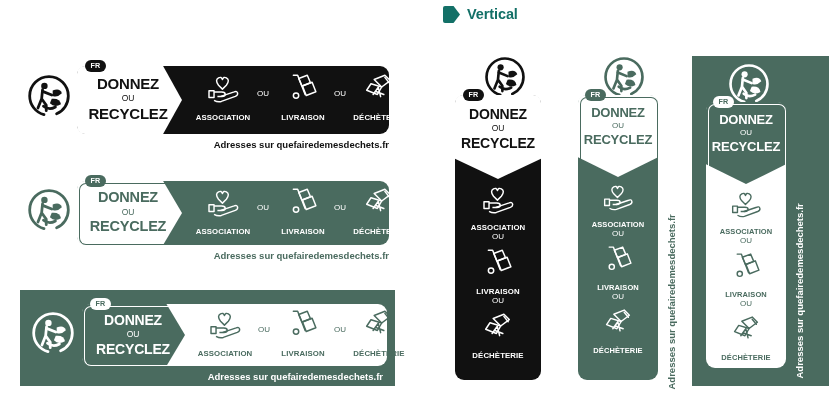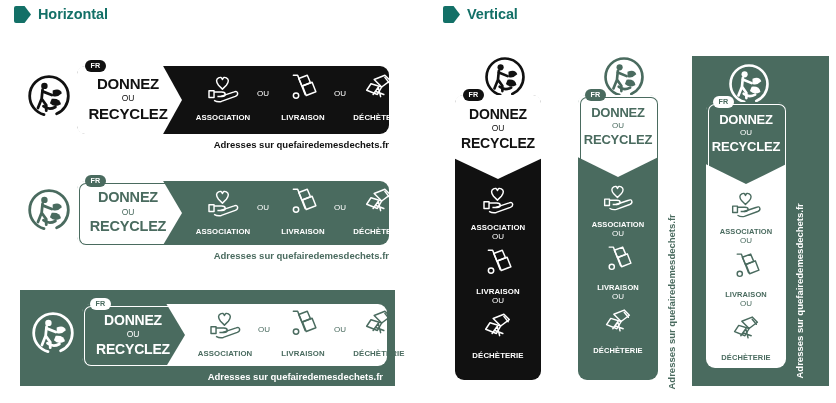--- a/index.html
+++ b/index.html
@@ -56,24 +56,20 @@
     font-weight:bold;
     white-space:nowrap;
     line-height:1;
   }
 </style>
 </head>
 <body>
 
 <div class="root">
 
-  <div class="section-head" style="left:14px;top:6px;">
-    <span class="head-marker"></span>
-    <span class="head-label">Horizontal</span>
-  </div>
 
   <div class="section-head" style="left:443px;top:6px;">
     <span class="head-marker"></span>
     <span class="head-label">Vertical</span>
   </div>
 
   <div class="badge" style="left:24px;top:58px;width:365px;height:100px;">
 
     <svg width="46" height="46" viewBox="0 0 100 100" style="position:absolute;left:2px;top:15px;">
       <g fill="none" stroke="#111111" stroke-width="6">

